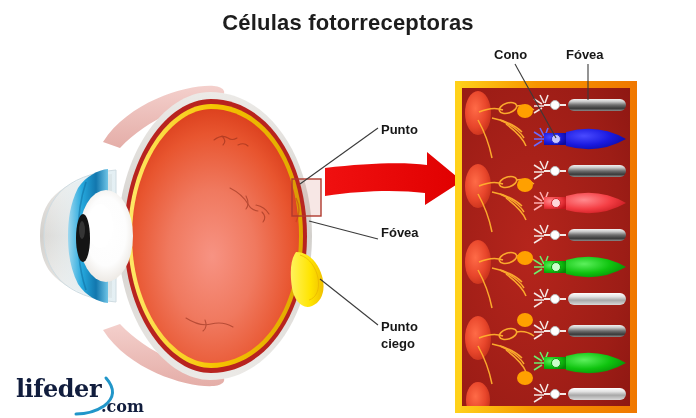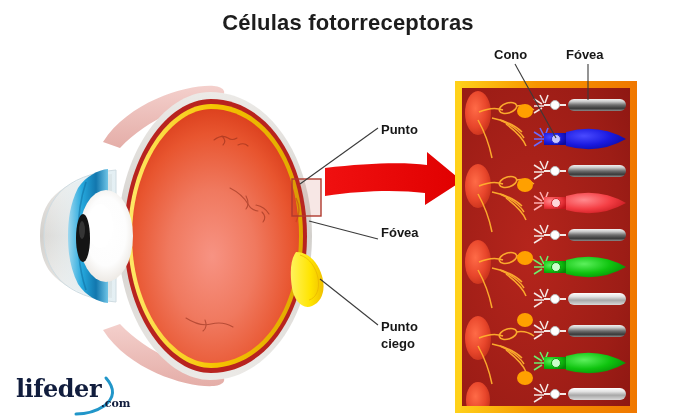--- a/index.html
+++ b/index.html
@@ -48,21 +48,21 @@
     font-family:"DejaVu Serif", serif;
     font-weight:bold;
     font-size:24px;
     color:#111d3d;
     letter-spacing:-0.5px;
   }
   #logo .dotcom{
     position:absolute;left:85px;top:23px;
     font-family:"DejaVu Serif", serif;
     font-weight:bold;
-    font-size:11px;
+    font-size:16px;
     color:#111d3d;
   }
 </style>
 </head>
 <body>
 
 <div id="stage">
 
   <div class="abs" id="title">Células fotorreceptoras</div>
 

